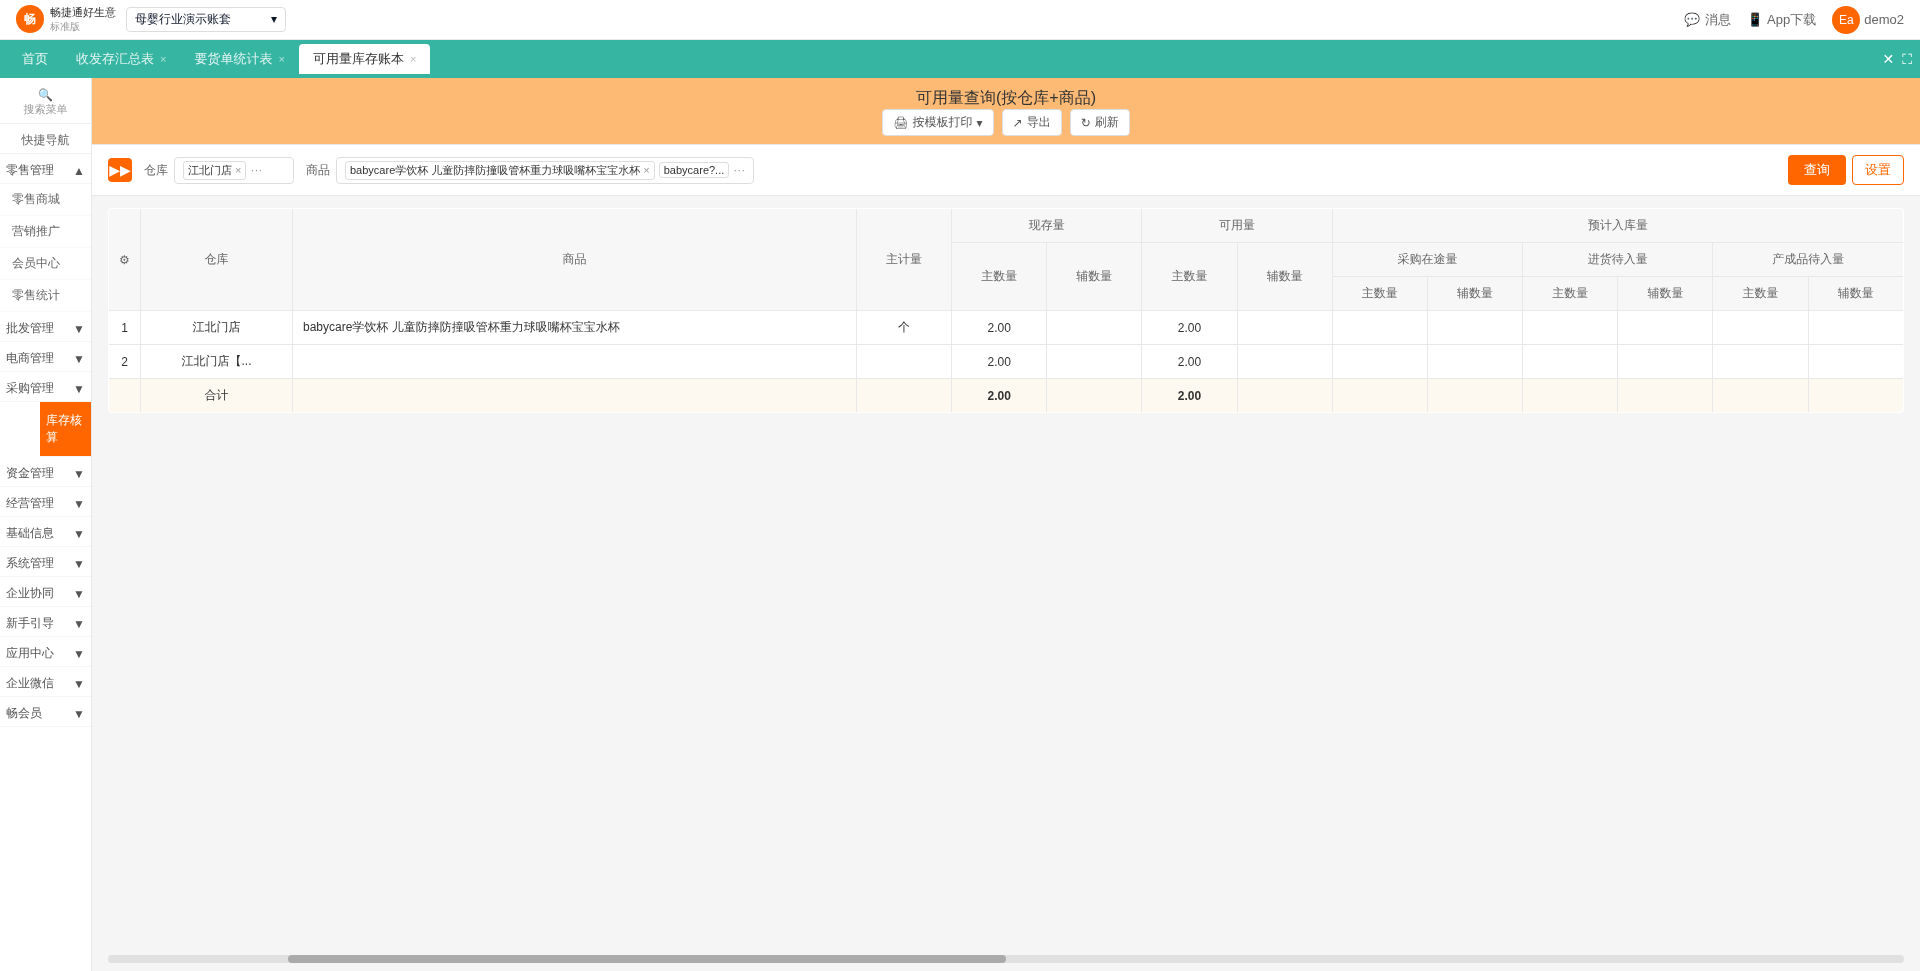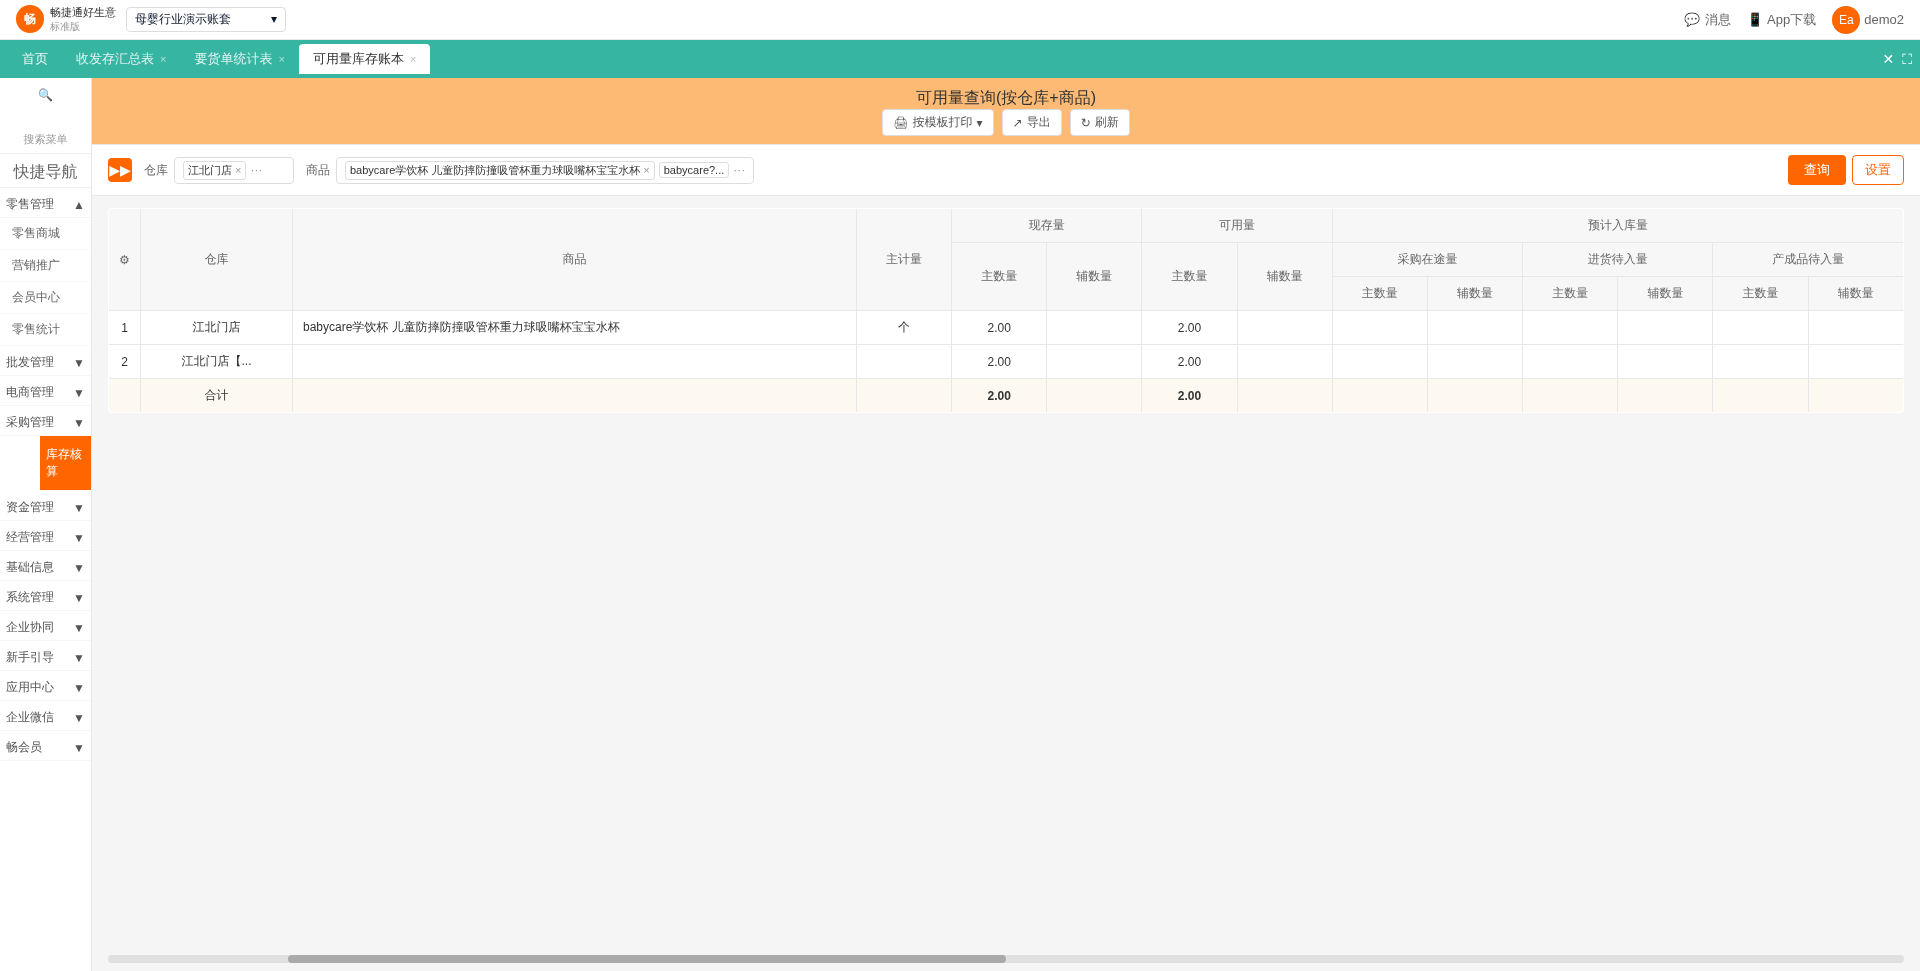--- a/index.html
+++ b/index.html
@@ -86,21 +86,21 @@
     .sidebar-search {
       padding: 10px 8px 6px;
       font-size: 12px;
       color: #666;
       cursor: pointer;
       text-align: center;
       border-bottom: 1px solid #f0f0f0;
     }
     .sidebar-nav {
       padding: 8px 0 4px;
-      font-size: 16px;
+      font-size: 12px;
       color: #666;
       cursor: pointer;
       text-align: center;
       border-bottom: 1px solid #f0f0f0;
     }
     .sidebar-item {
       display: flex;
       flex-direction: column;
       align-items: center;
       padding: 10px 6px;
@@ -276,21 +276,21 @@
     <span style="font-size:14px;">✕</span>
     <span style="font-size:14px;">⛶</span>
   </div>
 </div>
 
 <div class="main-layout">
 
   <div class="sidebar">
     <div class="sidebar-search">
       <span>🔍</span>
-      <div style="font-size:11px;color:#999;margin-top:30px;">搜索菜单</div>
+      <div style="font-size:11px;color:#999;">搜索菜单</div>
     </div>
     <div class="sidebar-nav">
       <span>快捷导航</span>
     </div>
 
     <div class="sidebar-section">
       <span>零售管理</span>
       <span>▲</span>
     </div>
     <div class="sidebar-sub">零售商城</div>

